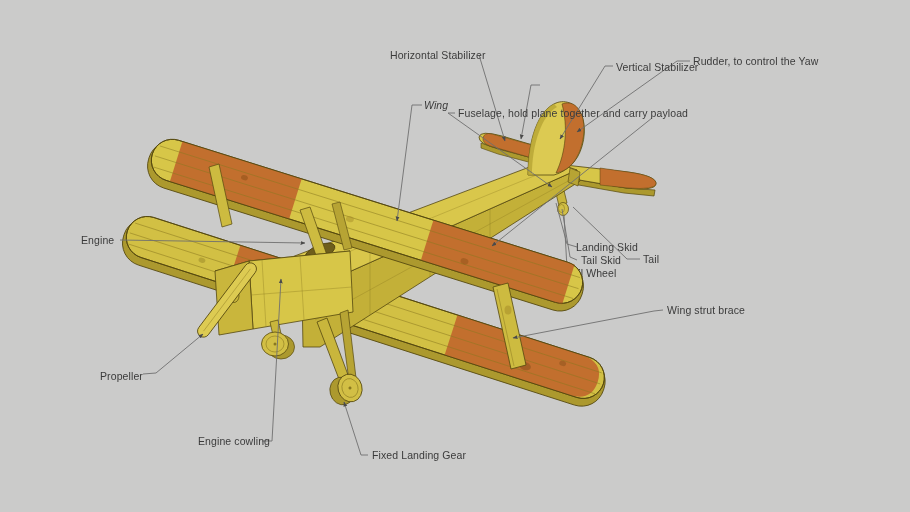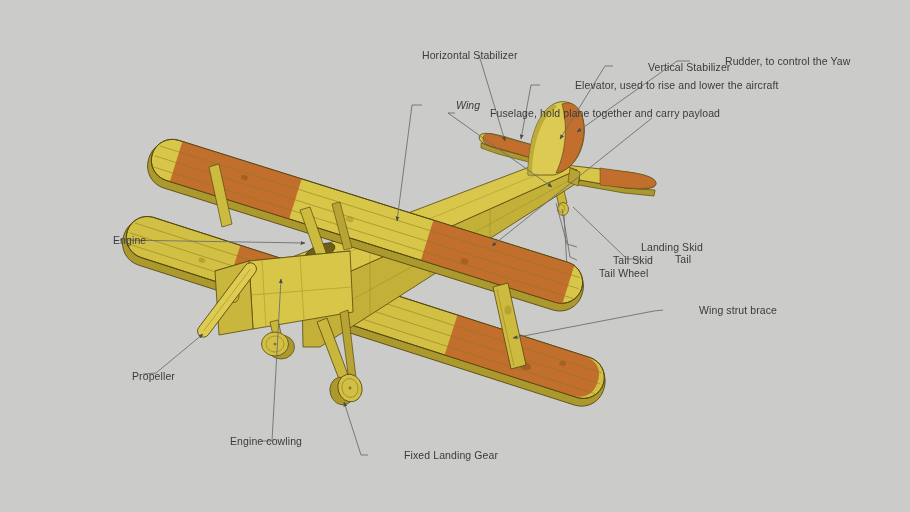--- a/index.html
+++ b/index.html
@@ -14,32 +14,31 @@
   #leader-under{position:absolute;left:0;top:0;z-index:4;}
   #leader-svg{position:absolute;left:0;top:0;z-index:30;pointer-events:none;}
   .lbl{
     position:absolute;
     z-index:31;
     font-size:10.5px;
     line-height:12px;
     color:#3b3b3b;
     white-space:nowrap;
     letter-spacing:0.1px;
-    margin-left:32px;
   }
   .lbl.under{z-index:5;}
   #lbl-horizontal-stabilizer{left:390px;top:49px;}
   #lbl-wing{left:424px;top:99px;font-style:italic;}
   #lbl-fuselage{left:458px;top:107px;}
   #lbl-elevator{left:543px;top:79px;}
   #lbl-vertical-stabilizer{left:616px;top:61px;}
   #lbl-rudder{left:693px;top:55px;}
   #lbl-ailerons{left:655px;top:112px;}
   #lbl-cockpit{left:81px;top:234px;}
-  #lbl-landing-skid{left:609px;top:241px;}
+  #lbl-landing-skid{left:576px;top:241px;}
   #lbl-tail-skid{left:581px;top:254px;}
   #lbl-tail-wheel{left:567px;top:267px;}
   #lbl-tail{left:643px;top:253px;text-align:right;}
   #lbl-wing-strut-brace{left:667px;top:304px;}
   #lbl-propeller{left:100px;top:370px;text-align:center;}
   #lbl-engine-cowling{left:198px;top:435px;}
   #lbl-fixed-landing-gear{left:372px;top:449px;}
 </style>
 </head>
 <body>
@@ -184,21 +183,20 @@
       <polyline points="663,310 654,311 513,338" marker-end="url(#arr)"></polyline>
       <polyline points="143,374 156,373 203,334" marker-end="url(#arr)"></polyline>
       <polyline points="262,441 272,441 281,279" marker-end="url(#arr)"></polyline>
       <polyline points="368,455 361,455 344,402" marker-end="url(#arr)"></polyline>
     </g>
   </svg>
 
   <div class="lbl" id="lbl-horizontal-stabilizer">Horizontal Stabilizer</div>
   <div class="lbl" id="lbl-wing">Wing</div>
   <div class="lbl" id="lbl-fuselage">Fuselage, hold plane together and carry payload</div>
-  <div class="lbl" id="lbl-elevator">Elevator, used to rise and lower the aircraft</div>
   <div class="lbl" id="lbl-vertical-stabilizer">Vertical Stabilizer</div>
   <div class="lbl" id="lbl-rudder">Rudder, to control the Yaw</div>
   <div class="lbl" id="lbl-cockpit">Engine</div>
   <div class="lbl" id="lbl-landing-skid">Landing Skid</div>
   <div class="lbl" id="lbl-tail-skid">Tail Skid</div>
   <div class="lbl under" id="lbl-tail-wheel">Tail Wheel</div>
   <div class="lbl" id="lbl-tail">Tail</div>
   <div class="lbl" id="lbl-wing-strut-brace">Wing strut brace</div>
   <div class="lbl" id="lbl-propeller">Propeller</div>
   <div class="lbl" id="lbl-engine-cowling">Engine cowling</div>

